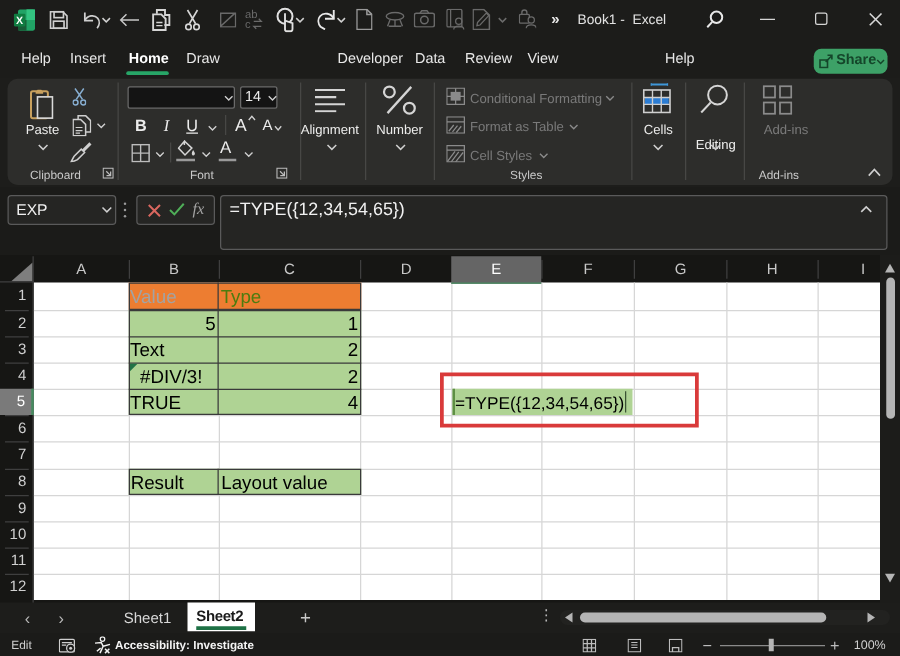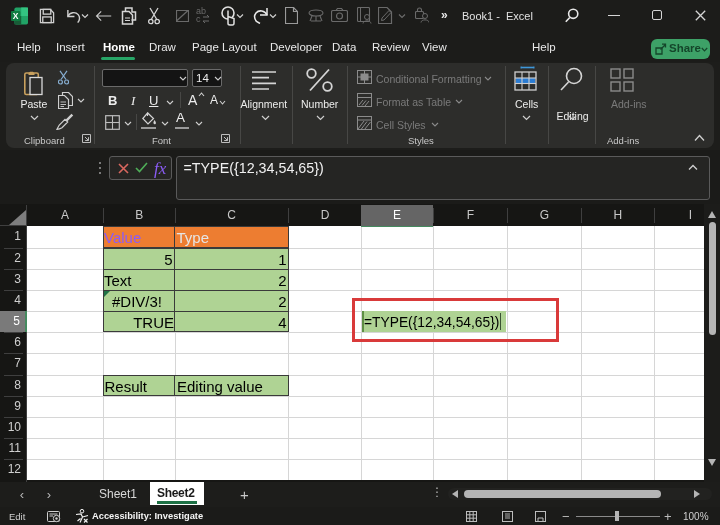--- a/index.html
+++ b/index.html
@@ -155,21 +155,20 @@
   <svg class="ico" style="left:695px;top:10px" width="11" height="11" viewBox="0 0 11 11">
     <path d="M0.8 0.8 L10.2 10.2 M10.2 0.8 L0.8 10.2" stroke="#d5d5d5" stroke-width="1.3"></path>
   </svg>
 </div>
 
 <div id="menu">
   <span class="mi" style="left:17px">Help</span>
   <span class="mi" style="left:56px">Insert</span>
   <span class="mi" style="left:103px;color:#fff;font-weight:bold">Home</span>
   <span class="mi" style="left:149px">Draw</span>
-  <span class="mi" style="left:192px">Page Layout</span>
   <span class="mi" style="left:270px">Developer</span>
   <span class="mi" style="left:332px">Data</span>
   <span class="mi" style="left:372px">Review</span>
   <span class="mi" style="left:422px">View</span>
   <span class="mi" style="left:532px">Help</span>
   <div class="abs" style="left:101px;top:25px;width:34px;height:3px;background:#27a567;border-radius:2px"></div>
   <div class="abs" style="left:651px;top:6.5px;width:59px;height:20px;background:#3da167;border-radius:6px">
     <svg class="ico" style="left:4px;top:4px" width="13" height="12" viewBox="0 0 13 12">
       <path d="M1 5 H7 V11 H1 Z" fill="none" stroke="#14462a" stroke-width="1.3"></path>
       <path d="M5.5 6.5 L10 2 M7 1.2 L10.5 1.2 L10.5 4.5" fill="none" stroke="#14462a" stroke-width="1.3"></path>
@@ -361,31 +360,37 @@
   </svg>
   <span class="rtxt gray" style="left:611px;top:36px">Add-ins</span>
   <span class="rlabel" style="left:607px">Add-ins</span>
 
   <svg class="ico" style="left:694px;top:71.5px" width="11" height="8" viewBox="0 0 11 8">
         <path d="M1 6.5 L5.5 1.5 L10 6.5" fill="none" stroke="#cfcfcf" stroke-width="1.3"></path>
       </svg>
 </div>
 
 <div id="fbar">
+  <div class="fbox" style="left:6px;top:6px;width:87px;height:23.5px">
+    <span style="position:absolute;left:6px;top:4px;font-size:12.5px;color:#f0f0f0">EXP</span>
+    <svg class="ico" style="left:74px;top:8px" width="9" height="6" viewBox="0 0 9 6">
+          <path d="M1 1 L4.5 4.5 L8 1" fill="none" stroke="#cfcfcf" stroke-width="1.2"></path>
+        </svg>
+  </div>
   <div class="abs" style="left:99px;top:12px;width:2px;height:2px;background:#9a9a9a;border-radius:1px"></div>
   <div class="abs" style="left:99px;top:17px;width:2px;height:2px;background:#9a9a9a;border-radius:1px"></div>
   <div class="abs" style="left:99px;top:22px;width:2px;height:2px;background:#9a9a9a;border-radius:1px"></div>
   <div class="fbox" style="left:109px;top:6px;width:63px;height:23.5px">
     <svg class="ico" style="left:8px;top:5.5px" width="11" height="11" viewBox="0 0 11 11">
       <path d="M1 1 L10 10 M10 1 L1 10" stroke="#d9675f" stroke-width="1.6"></path>
     </svg>
     <svg class="ico" style="left:25px;top:5px" width="13" height="11" viewBox="0 0 13 11">
       <path d="M1 6 L4.5 9.5 L12 1" fill="none" stroke="#4fae58" stroke-width="1.6"></path>
     </svg>
-    <span style="position:absolute;left:44px;top:2px;font-size:17px;font-style:italic;font-family:'Liberation Serif',serif;color:#8b5cf6">fx</span>
+    <span style="position:absolute;left:44px;top:2px;font-size:13px;font-style:italic;font-family:'Liberation Serif',serif;color:#a3a3a3">fx</span>
   </div>
   <div class="fbox" style="left:176px;top:6px;width:534px;height:43.5px">
     <span style="position:absolute;left:6.5px;top:3px;font-size:14.3px;color:#f0f0f0">=TYPE({12,34,54,65})</span>
     <svg class="ico" style="left:511px;top:7px" width="10" height="7" viewBox="0 0 10 7">
           <path d="M1 5.5 L5 1.5 L9 5.5" fill="none" stroke="#cfcfcf" stroke-width="1.3"></path>
         </svg>
   </div>
 </div>
 
 <div id="grid">
@@ -463,32 +468,32 @@
   <div class="abs" style="left:103px;top:22.4px;width:186px;height:21.2px;background:#ED7D31;border:1px solid #3a3a3a"></div>
   <div class="abs" style="left:103px;top:43.6px;width:186px;height:84.7px;background:#AFD394;border:1px solid #3a3a3a"></div>
   <div class="abs" style="left:174px;top:22.4px;width:1px;height:105.9px;background:#3a3a3a"></div>
   <div class="abs" style="left:103px;top:64.7px;width:186px;height:1px;background:#3a3a3a"></div>
   <div class="abs" style="left:103px;top:85.9px;width:186px;height:1px;background:#3a3a3a"></div>
   <div class="abs" style="left:103px;top:107.1px;width:186px;height:1px;background:#3a3a3a"></div>
 
   <div class="abs" style="left:103px;top:170.6px;width:186px;height:21.2px;background:#AFD394;border:1px solid #3a3a3a"></div>
   <div class="abs" style="left:174px;top:170.6px;width:1px;height:21.2px;background:#3a3a3a"></div>
 
-  <span class="cellv" style="left:104px;top:23.4px;color:#8b5cf6">Value</span>
-  <span class="cellv" style="left:176.5px;top:23.4px;color:#e5e5e5">Type</span>
+  <span class="cellv" style="left:104px;top:23.4px;color:#a3a3a3">Value</span>
+  <span class="cellv" style="left:176.5px;top:23.4px;color:#4d7c0f">Type</span>
   <span class="cellv" style="left:103px;top:44.8px;width:69.5px;text-align:right">5</span>
   <span class="cellv" style="left:175px;top:44.8px;width:111.5px;text-align:right">1</span>
   <span class="cellv" style="left:104px;top:65.9px">Text</span>
   <span class="cellv" style="left:175px;top:65.9px;width:111.5px;text-align:right">2</span>
   <span class="cellv" style="left:102px;top:87.1px;width:70px;text-align:center">#DIV/3!</span>
   <span class="cellv" style="left:175px;top:87.1px;width:111.5px;text-align:right">2</span>
-  <span class="cellv" style="left:104px;top:108.3px;width:70px;text-align:right">TRUE</span>
+  <span class="cellv" style="left:104px;top:108.3px;width:70px;text-align:left">TRUE</span>
   <span class="cellv" style="left:175px;top:108.3px;width:111.5px;text-align:right">4</span>
   <span class="cellv" style="left:104.5px;top:171.8px">Result</span>
-  <span class="cellv" style="left:177px;top:171.8px">Editing value</span>
+  <span class="cellv" style="left:177px;top:171.8px">Layout value</span>
 
   <div class="abs" style="left:104px;top:87.1px;width:0;height:0;border-right:6px solid transparent;border-top:6px solid #217346"></div>
 
   <div class="abs" style="left:362px;top:107.4px;width:144px;height:20.5px;background:#AFD394;border-left:2px solid #5e8f44"></div>
   <span class="cellv" style="left:364px;top:108.3px;font-size:13.8px">=TYPE({12,34,54,65})</span>
   <div class="abs" style="left:499.5px;top:109.3px;width:1.5px;height:17px;background:#3a5232"></div>
 
   <div class="abs" style="left:351.5px;top:93.5px;width:207.5px;height:44px;border:3.5px solid #d93a3a"></div>
 
   <div class="abs" style="left:704px;top:0;width:16px;height:279px;background:#1c1c1a"></div>

